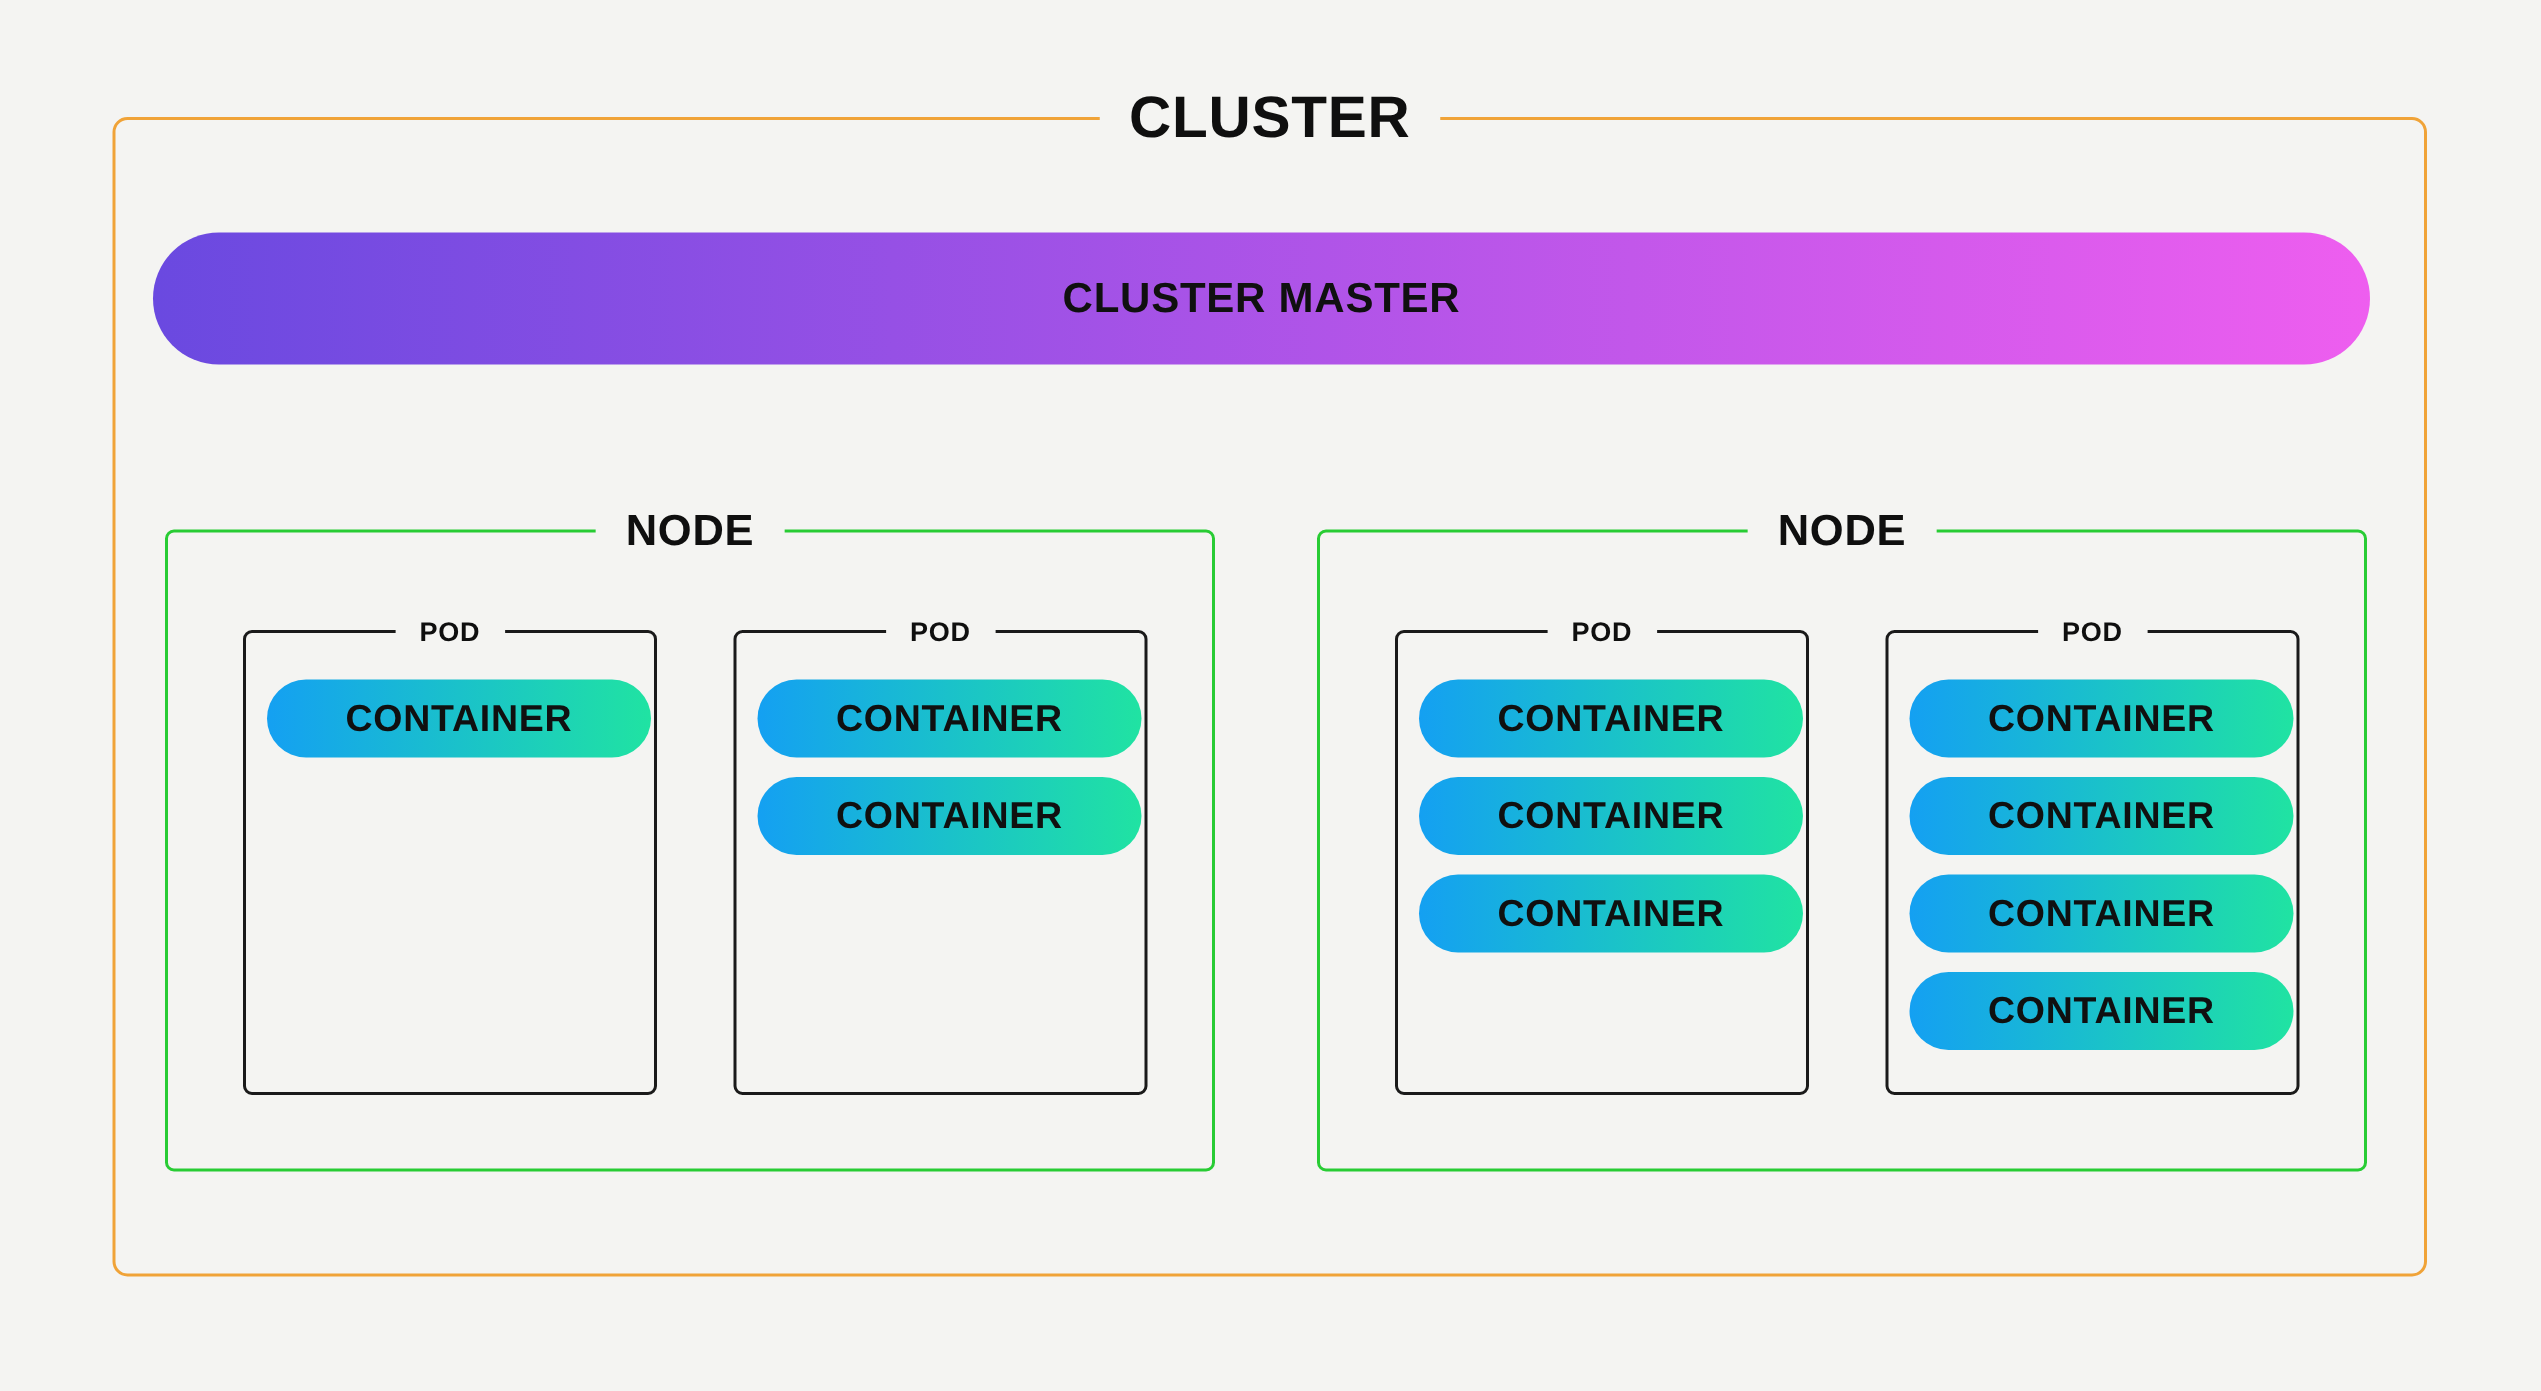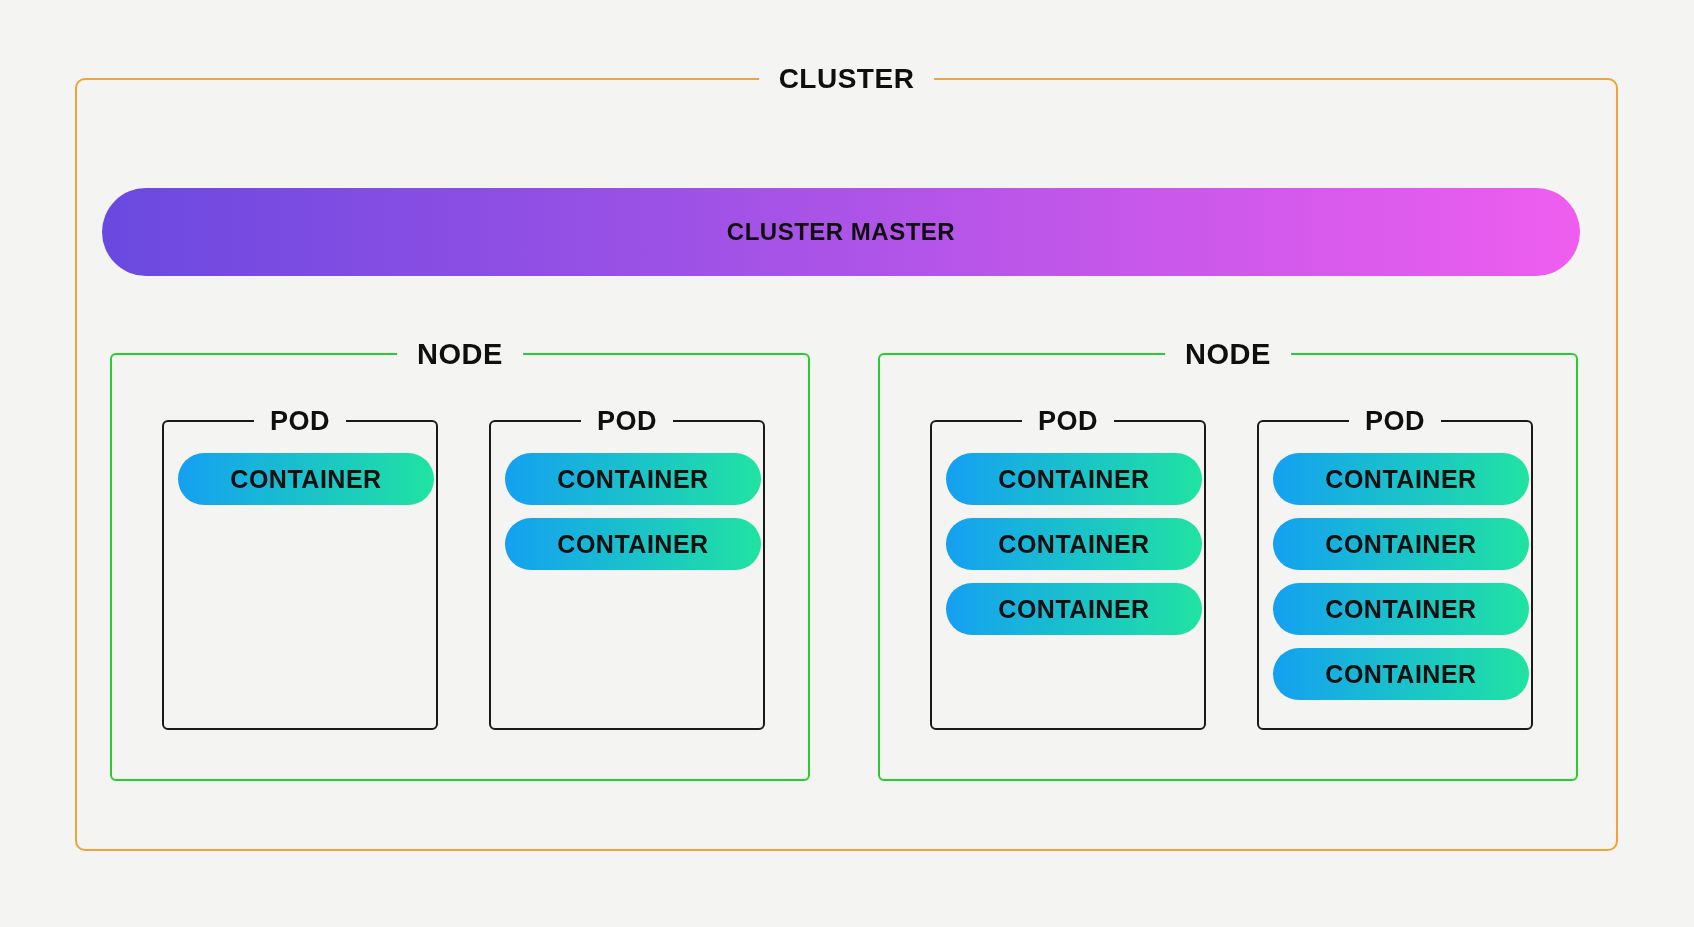--- a/index.html
+++ b/index.html
@@ -26,36 +26,35 @@
     position: absolute;
     top: -20px; left: 50%;
     transform: translateX(-50%);
     background: #f4f4f2;
     padding: 0 20px;
     font-weight: 700;
     white-space: nowrap;
     line-height: 38px;
     letter-spacing: 0.5px;
   }
-  .legend.cluster-label { font-size: 28px; }
+  .legend.cluster-label { font-size: 39px; }
   .legend.node-label    { font-size: 29px; }
-  .legend.pod-label     { font-size: 27px; padding: 0 16px; top: -19px; line-height: 36px; }
+  .legend.pod-label     { font-size: 18px; padding: 0 16px; top: -19px; line-height: 36px; }
 
   
   .master-bar {
     position: absolute;
     left: 25px; right: 36px; top: 75px;
     height: 88px;
     border-radius: 44px;
     background: linear-gradient(90deg, #6a49e0 0%, #ee5eef 100%);
     display: flex; align-items: center; justify-content: center;
-    font-size: 24px; font-weight: 700;
+    font-size: 28px; font-weight: 700;
     letter-spacing: 0.5px;
     color: #101010;
-    margin-top: 33px;
   }
 
   
   .nodes-row {
     position: absolute;
     left: 33px; right: 38px; top: 273px;
     height: 428px;
     display: flex;
     justify-content: space-between;
     gap: 68px;

